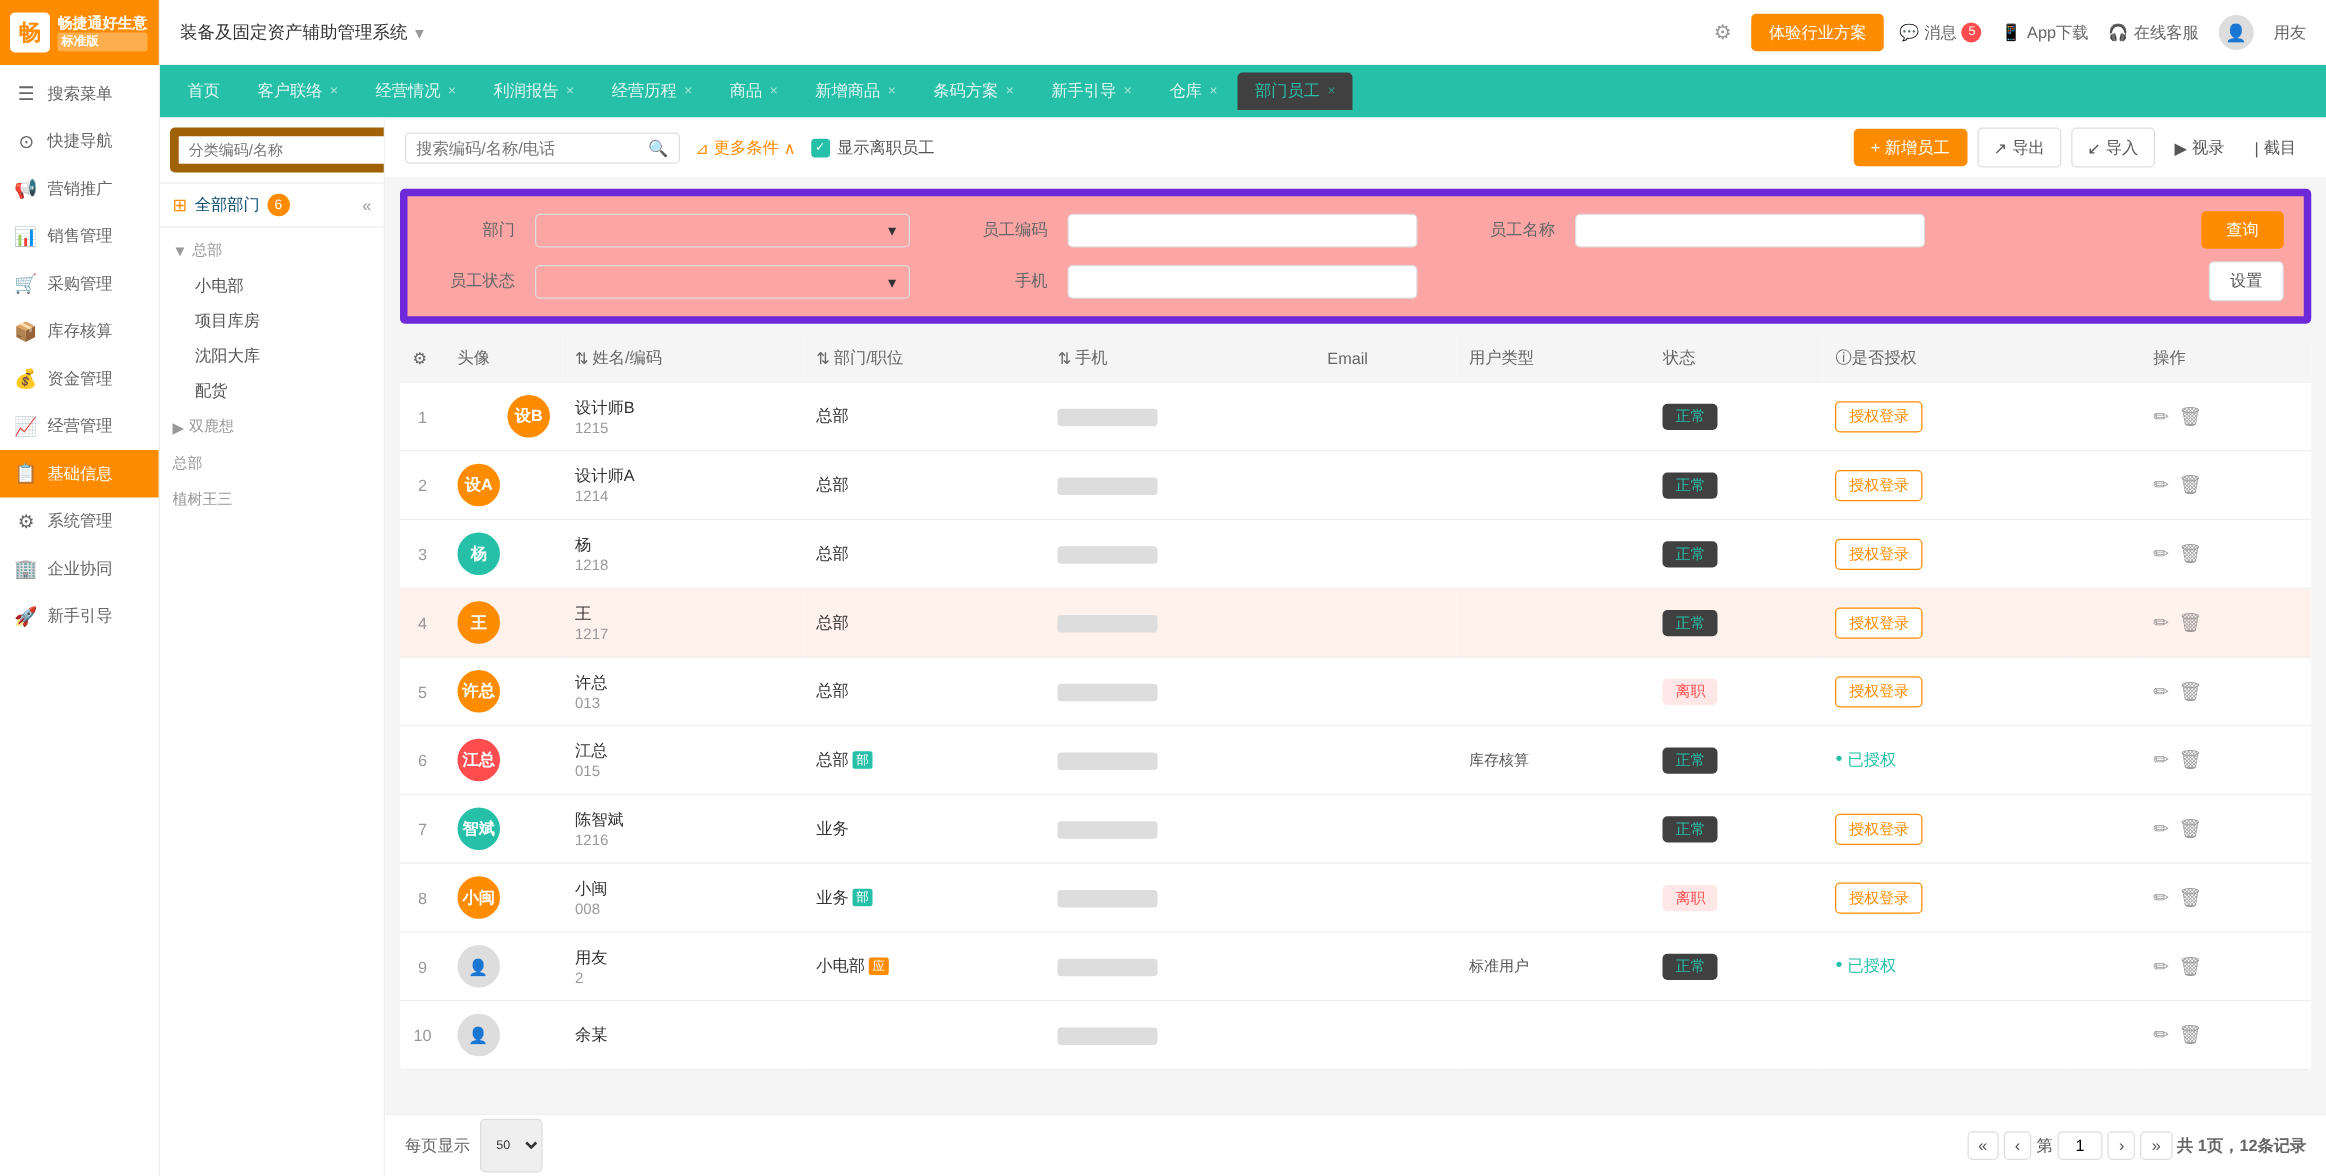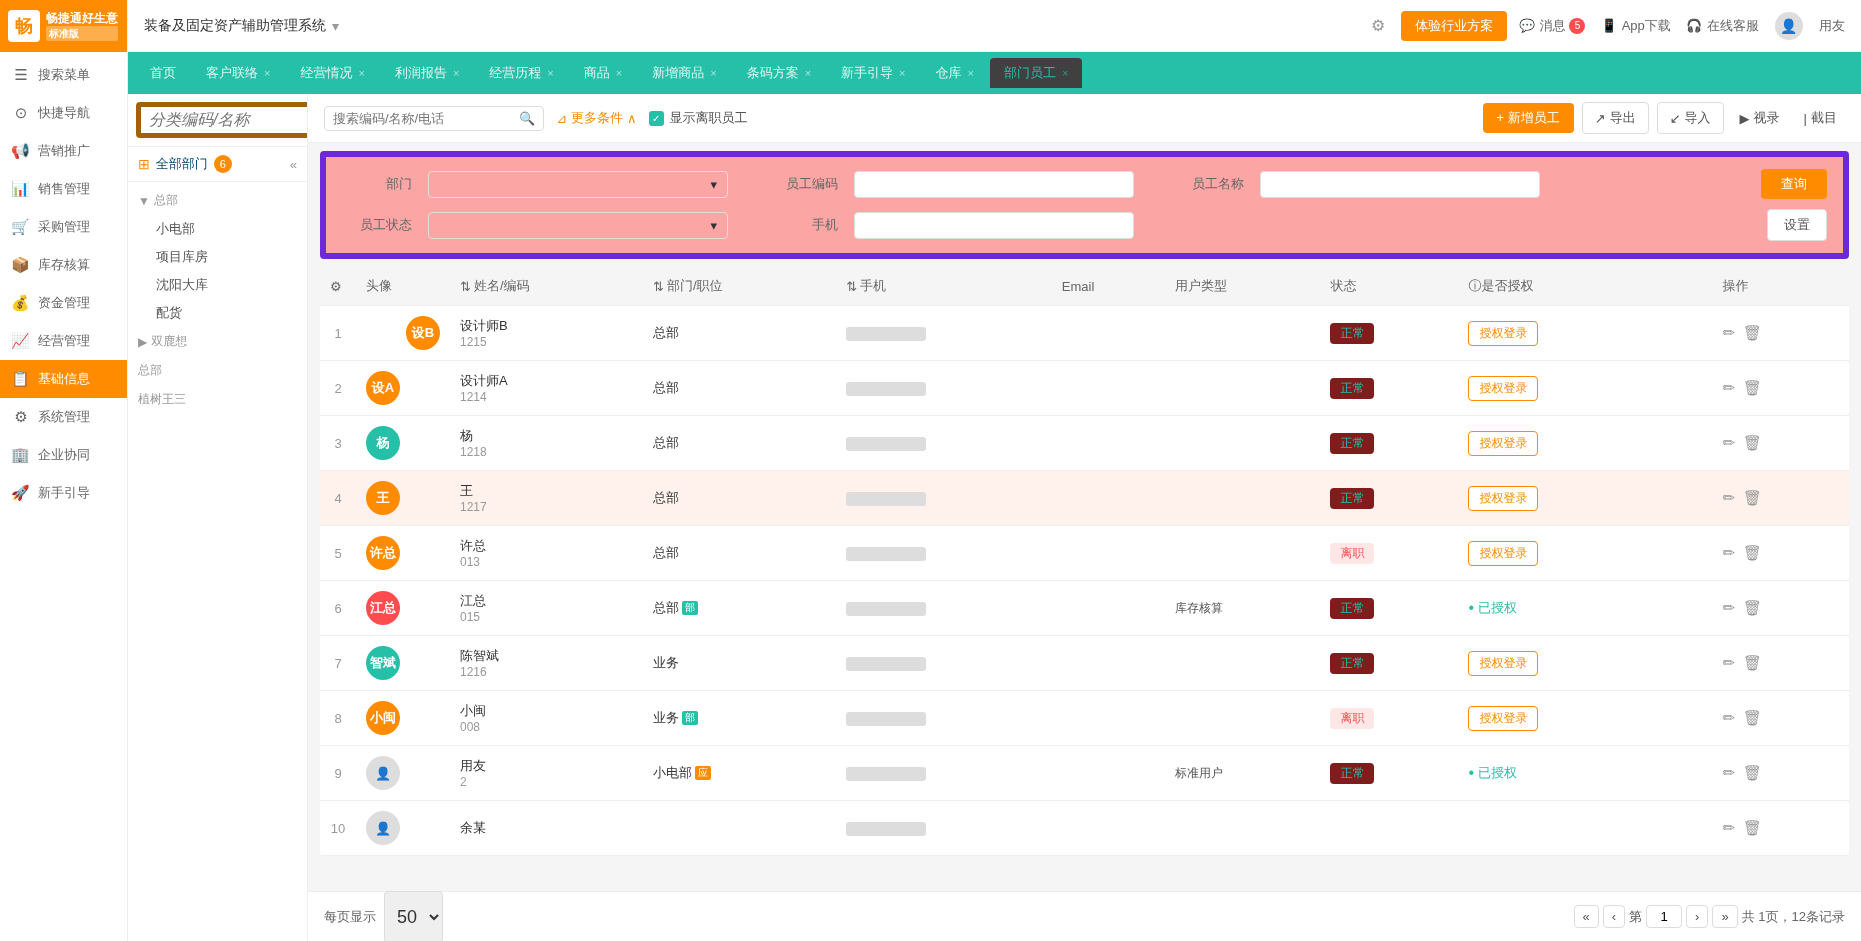--- a/index.html
+++ b/index.html
@@ -38,21 +38,21 @@
     .nav-tab { padding: 6px 14px; color: #fff; cursor: pointer; font-size: 13px; border-radius: 4px 4px 0 0; white-space: nowrap; display: flex; align-items: center; gap: 6px; opacity: 0.85; }
     .nav-tab.active { background: #404040; color: #26bfa8; opacity: 1; border-radius: 4px 4px 0 0; }
     .nav-tab .close-x { opacity: 0.7; font-size: 11px; }
 
     
     .content { flex: 1; display: flex; overflow: hidden; background: #f5f5f5; }
 
     
     .tree-panel { width: 180px; background: #fff; border-right: 1px solid #eee; flex-shrink: 0; display: flex; flex-direction: column; overflow: hidden; }
     .tree-search { padding: 8px; border-bottom: 1px solid #eee; display: flex; align-items: center; gap: 6px; }
-    .tree-search input { flex: 1; border: 5px solid #a16207; border-radius: 4px; padding: 4px 8px; font-size: 16px; color: #999; font-style: italic; }
+    .tree-search input { flex: 1; border: 7px solid #a16207; border-radius: 4px; padding: 4px 8px; font-size: 12px; color: #999; }
     .tree-header { padding: 8px 10px; display: flex; align-items: center; gap: 6px; border-bottom: 1px solid #eee; }
     .tree-header-icon { color: #ff8c00; font-size: 14px; }
     .tree-header-text { color: #0c4a6e; font-size: 13px; font-weight: 500; }
     .tree-header-badge { background: #ff8c00; color: #fff; border-radius: 50%; width: 18px; height: 18px; font-size: 11px; display: flex; align-items: center; justify-content: center; }
     .tree-header-collapse { margin-left: auto; color: #999; cursor: pointer; }
     .tree-body { flex: 1; overflow-y: auto; padding: 4px 0; }
     .tree-group-label { padding: 6px 10px; color: #999; font-size: 12px; display: flex; align-items: center; gap: 4px; }
     .tree-node { padding: 5px 10px 5px 20px; color: #555; font-size: 13px; cursor: pointer; display: flex; align-items: center; }
 
     
@@ -86,40 +86,40 @@
     table { width: 100%; border-collapse: collapse; background: #fff; border-radius: 4px; overflow: hidden; }
     thead tr { background: #f5f5f5; }
     th { padding: 10px 10px; text-align: left; font-size: 13px; color: #666; font-weight: 500; border-bottom: 1px solid #eee; white-space: nowrap; }
     td { padding: 10px 10px; font-size: 13px; color: #333; border-bottom: 1px solid #eee; vertical-align: middle; }
     tr.highlighted td { background: #fff1eb; }
     .avatar-circle { width: 34px; height: 34px; border-radius: 50%; display: flex; align-items: center; justify-content: center; color: #fff; font-size: 13px; font-weight: bold; flex-shrink: 0; }
     .name-code { display: flex; flex-direction: column; }
     .name-text { font-size: 13px; color: #333; }
     .code-text { font-size: 12px; color: #999; }
     .status-badge { display: inline-block; padding: 2px 10px; border-radius: 4px; font-size: 12px; }
-    .status-normal { background: #7f1d1d; color: #26bfa8; }
+    .status-normal { background: #404040; color: #26bfa8; }
     .status-resigned { background: #ffe7e7; color: #ff4d4f; }
     .btn-auth { border: 1px solid #ff8c00; color: #ff8c00; background: #fff; border-radius: 4px; padding: 3px 10px; cursor: pointer; font-size: 12px; white-space: nowrap; }
     .authorized-dot { display: flex; align-items: center; gap: 4px; color: #26bfa8; font-size: 13px; }
     .authorized-dot::before { content: '•'; font-size: 16px; }
     .user-type-badge { font-size: 12px; color: #555; }
     .dept-badge { display: inline-flex; align-items: center; }
     .dept-tag { background: #26bfa8; color: #fff; border-radius: 2px; font-size: 10px; padding: 0 3px; margin-left: 3px; }
     .dept-tag-orange { background: #ff8c00; color: #fff; border-radius: 2px; font-size: 10px; padding: 0 3px; margin-left: 3px; }
     .op-btn { color: #999; cursor: pointer; font-size: 15px; margin-right: 4px; }
     .phone-blur { background: #ddd; color: #ddd; border-radius: 3px; font-size: 12px; user-select: none; width: 80px; height: 14px; display: inline-block; }
 
     
     .pagination { height: 50px; background: #fff; border-top: 1px solid #eee; display: flex; align-items: center; padding: 0 16px; gap: 8px; flex-shrink: 0; font-size: 13px; color: #555; }
     .pagination-label { color: #666; }
-    .page-size-select { border: 1px solid #ddd; border-radius: 4px; padding: 14px 8px; font-size: 18px; color: #333; }
+    .page-size-select { border: 1px solid #ddd; border-radius: 4px; padding: 14px 8px; font-size: 10px; color: #333; }
     .page-nav { display: flex; align-items: center; gap: 4px; margin-left: auto; }
     .page-nav-btn { border: 1px solid #ddd; background: #fff; border-radius: 4px; padding: 3px 8px; cursor: pointer; font-size: 13px; color: #555; }
     .page-input { border: 1px solid #ddd; border-radius: 4px; padding: 3px 6px; width: 36px; text-align: center; font-size: 13px; }
-    .page-total { color: #666; }
+    .page-total { color: #666; font-weight: bold; }
 
     .th-sort { display: flex; align-items: center; gap: 3px; cursor: pointer; }
 
     .row-num { color: #999; text-align: center; }
   </style>
 </head>
 <body>
 
 <div class="sidebar">
   <div class="sidebar-logo">

